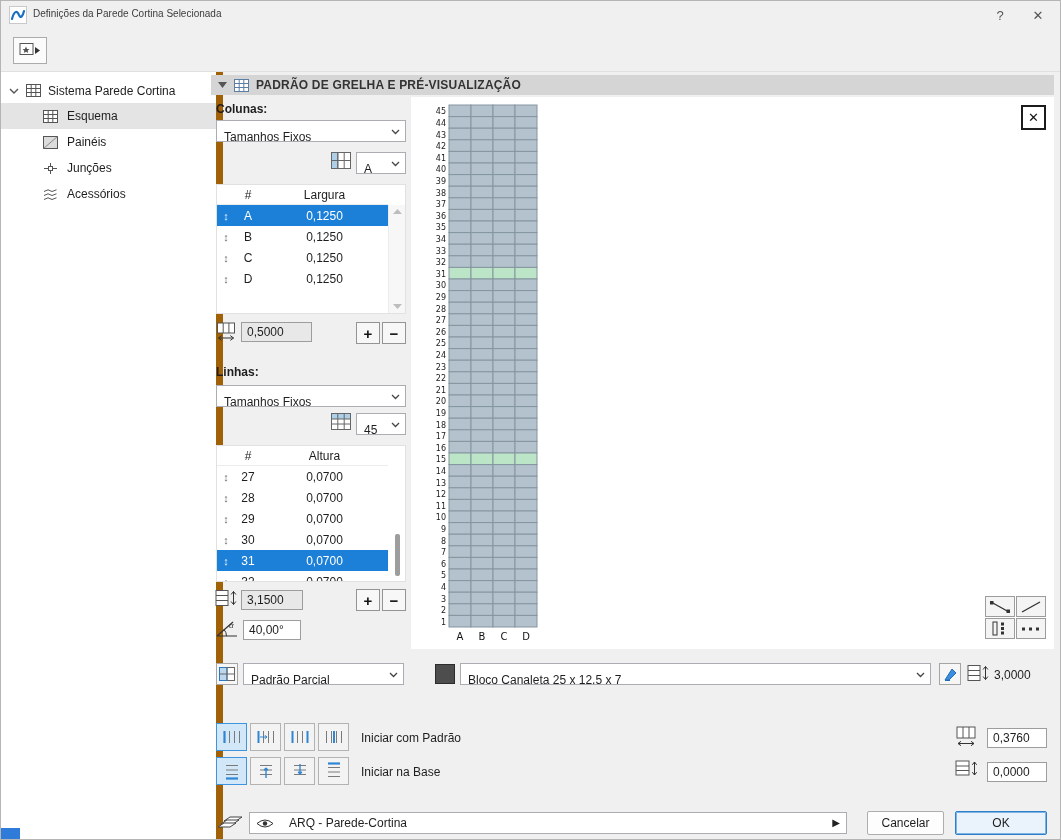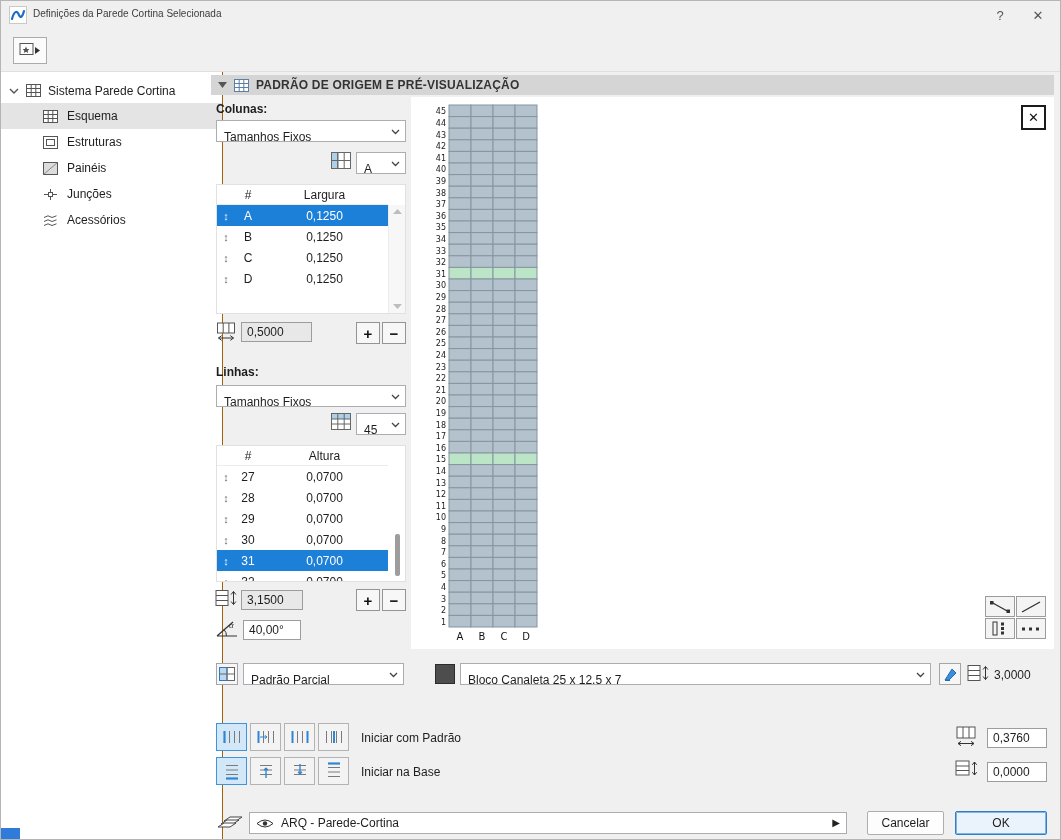--- a/index.html
+++ b/index.html
@@ -8,21 +8,21 @@
        font-family:"Liberation Sans","DejaVu Sans",sans-serif;font-size:12px;color:#1e1e1e;
        overflow:hidden;border:1px solid #b5b5b5}
   .abs{position:absolute}
   
   .title-text{position:absolute;left:32px;top:7px;font-size:10px;color:#3c3c3c;white-space:nowrap}
   .tbtn{position:absolute;top:3px;width:32px;height:22px;display:flex;align-items:center;justify-content:center;color:#555;font-size:13px;cursor:default}
   .favbtn{position:absolute;left:12px;top:36px;width:34px;height:27px;background:#fbfbfb;border:1px solid #ababab;display:flex;align-items:center;justify-content:center}
   .info{position:absolute;right:11px;top:37px;text-align:right;line-height:15px;color:#1e1e1e}
   .hr{position:absolute;left:0;top:70px;right:0;height:1px;background:#e0e0e0}
   
-  .sidebar{position:absolute;left:0;top:71px;width:222px;bottom:0;background:#fff;border-right:1px solid #a16207;padding-top:6px}
+  .sidebar{position:absolute;left:0;top:71px;width:222px;bottom:0;background:#fff;border-right:7px solid #a16207;padding-top:6px}
   .tree-root{height:25px;display:flex;align-items:center;gap:7px;padding-left:8px}
   .tree-item{height:26px;display:flex;align-items:center;gap:9px;padding-left:42px}
   .tree-item.selected{background:#e4e4e4}
   
   .panel-hdr{position:absolute;left:210px;width:843px;height:20px;background:#d5d5d5;display:flex;align-items:center;gap:7px;padding-left:7px;font-weight:bold;color:#333;letter-spacing:.2px}
   .lbl{position:absolute;font-weight:bold}
   
   .combo{position:absolute;height:22px;background:#fff;border:1px solid #abadb3;display:flex;align-items:center;padding:12px 18px 0 7px}
   .combo .cx{white-space:nowrap;overflow:hidden}
   .combo .arr{position:absolute;right:5px;top:8px;line-height:0}
@@ -49,21 +49,21 @@
   .cluster{position:absolute;right:8px;bottom:10px;display:grid;grid-template-columns:30px 30px;grid-auto-rows:21px;gap:1px}
   .clbtn{border:1px solid #9c9c9c;background:#f4f4f4;display:flex;align-items:center;justify-content:center}
   .rownum{font-size:8px;fill:#1a1a1a;font-family:"DejaVu Sans",sans-serif}
   .collbl{font-size:10px;fill:#111;font-family:"DejaVu Sans",sans-serif}
   
   .obtn{position:absolute;width:31px;height:28px;background:#f3f3f3;border:1px solid #b3b3b3;display:flex;align-items:center;justify-content:center}
   .obtn.sel{background:#d2e8f9;border-color:#3d95e0}
   
   .btn{position:absolute;height:24px;background:#fdfdfd;border:1px solid #aeaeae;border-radius:2px;display:flex;align-items:center;justify-content:center}
   .btn.ok{background:#eaf3fb;border:1px solid #2d7fc9;box-shadow:inset 0 0 0 1px #7db4e2}
-  .layercombo{position:absolute;height:22px;background:#fff;border:1px solid #abadb3;display:flex;align-items:center;gap:7px;padding:0 20px 0 6px}
+  .layercombo{position:absolute;height:22px;background:#fff;border:1px solid #abadb3;display:flex;align-items:center;gap:15px;padding:0 20px 0 6px}
   .layercombo .flyarr{position:absolute;right:6px;top:4px;font-size:10px;color:#222}
   .corner{position:absolute;left:0;top:827px;width:19px;height:13px;background:#2f7bd9}
   .plain{white-space:nowrap}
 </style>
 </head>
 <body>
 
 <div class="win">
 
   <div>
@@ -113,27 +113,20 @@
               <rect x="0.5" y="0.5" width="14" height="12" fill="#fff" stroke="#555"></rect>
               <line x1="0.5" y1="4.5" x2="14.5" y2="4.5" stroke="#555"></line>
               <line x1="0.5" y1="8.5" x2="14.5" y2="8.5" stroke="#555"></line>
               <line x1="5.2" y1="0.5" x2="5.2" y2="12.5" stroke="#555"></line>
               <line x1="9.8" y1="0.5" x2="9.8" y2="12.5" stroke="#555"></line>
             </svg></span>
           <span>Esquema</span>
         </div>
         <div class="tree-item">
           <span style="line-height:0"><svg width="15" height="13" viewBox="0 0 15 13">
-              <rect x="0.5" y="0.5" width="14" height="12" fill="#fff" stroke="#555"></rect>
-              <rect x="3.5" y="3.5" width="8" height="6" fill="none" stroke="#555"></rect>
-            </svg></span>
-          <span>Estruturas</span>
-        </div>
-        <div class="tree-item">
-          <span style="line-height:0"><svg width="15" height="13" viewBox="0 0 15 13">
               <rect x="0.5" y="0.5" width="14" height="12" fill="#dcdcdc" stroke="#555"></rect>
               <line x1="0.5" y1="12.5" x2="14.5" y2="0.5" stroke="#888"></line>
             </svg></span>
           <span>Painéis</span>
         </div>
         <div class="tree-item">
           <span style="line-height:0"><svg width="15" height="13" viewBox="0 0 15 13">
               <path d="M1 6.5 H14 M7.5 1 V12" stroke="#555" fill="none"></path>
               <rect x="5.5" y="4.5" width="4" height="4" fill="#fff" stroke="#555"></rect>
             </svg></span>
@@ -156,21 +149,21 @@
     </span>
     <span style="line-height:0">
       <svg width="15" height="13" viewBox="0 0 15 13">
           <rect x="0.5" y="0.5" width="14" height="12" fill="#fff" stroke="#5b7fa6"></rect>
           <line x1="0.5" y1="4.5" x2="14.5" y2="4.5" stroke="#5b7fa6"></line>
           <line x1="0.5" y1="8.5" x2="14.5" y2="8.5" stroke="#5b7fa6"></line>
           <line x1="5.2" y1="0.5" x2="5.2" y2="12.5" stroke="#5b7fa6"></line>
           <line x1="9.8" y1="0.5" x2="9.8" y2="12.5" stroke="#5b7fa6"></line>
         </svg>
     </span>
-    <span>PADRÃO DE ORIGEM E PRÉ-VISUALIZAÇÃO</span>
+    <span>PADRÃO DE GRELHA E PRÉ-VISUALIZAÇÃO</span>
   </div>
 
   <div class="lbl" style="left:215px;top:101px">Colunas:</div>
   <div class="combo" style="left:215px;top:119px;width:190px">
     <span class="cx">Tamanhos Fixos</span>
     <span class="arr"><svg width="9" height="6" viewBox="0 0 9 6">
           <polyline points="1,1 4.5,4.5 8,1" fill="none" stroke="#444" stroke-width="1.3"></polyline>
         </svg></span>
   </div>
   <span class="abs" style="left:330px;top:151px;line-height:0">

